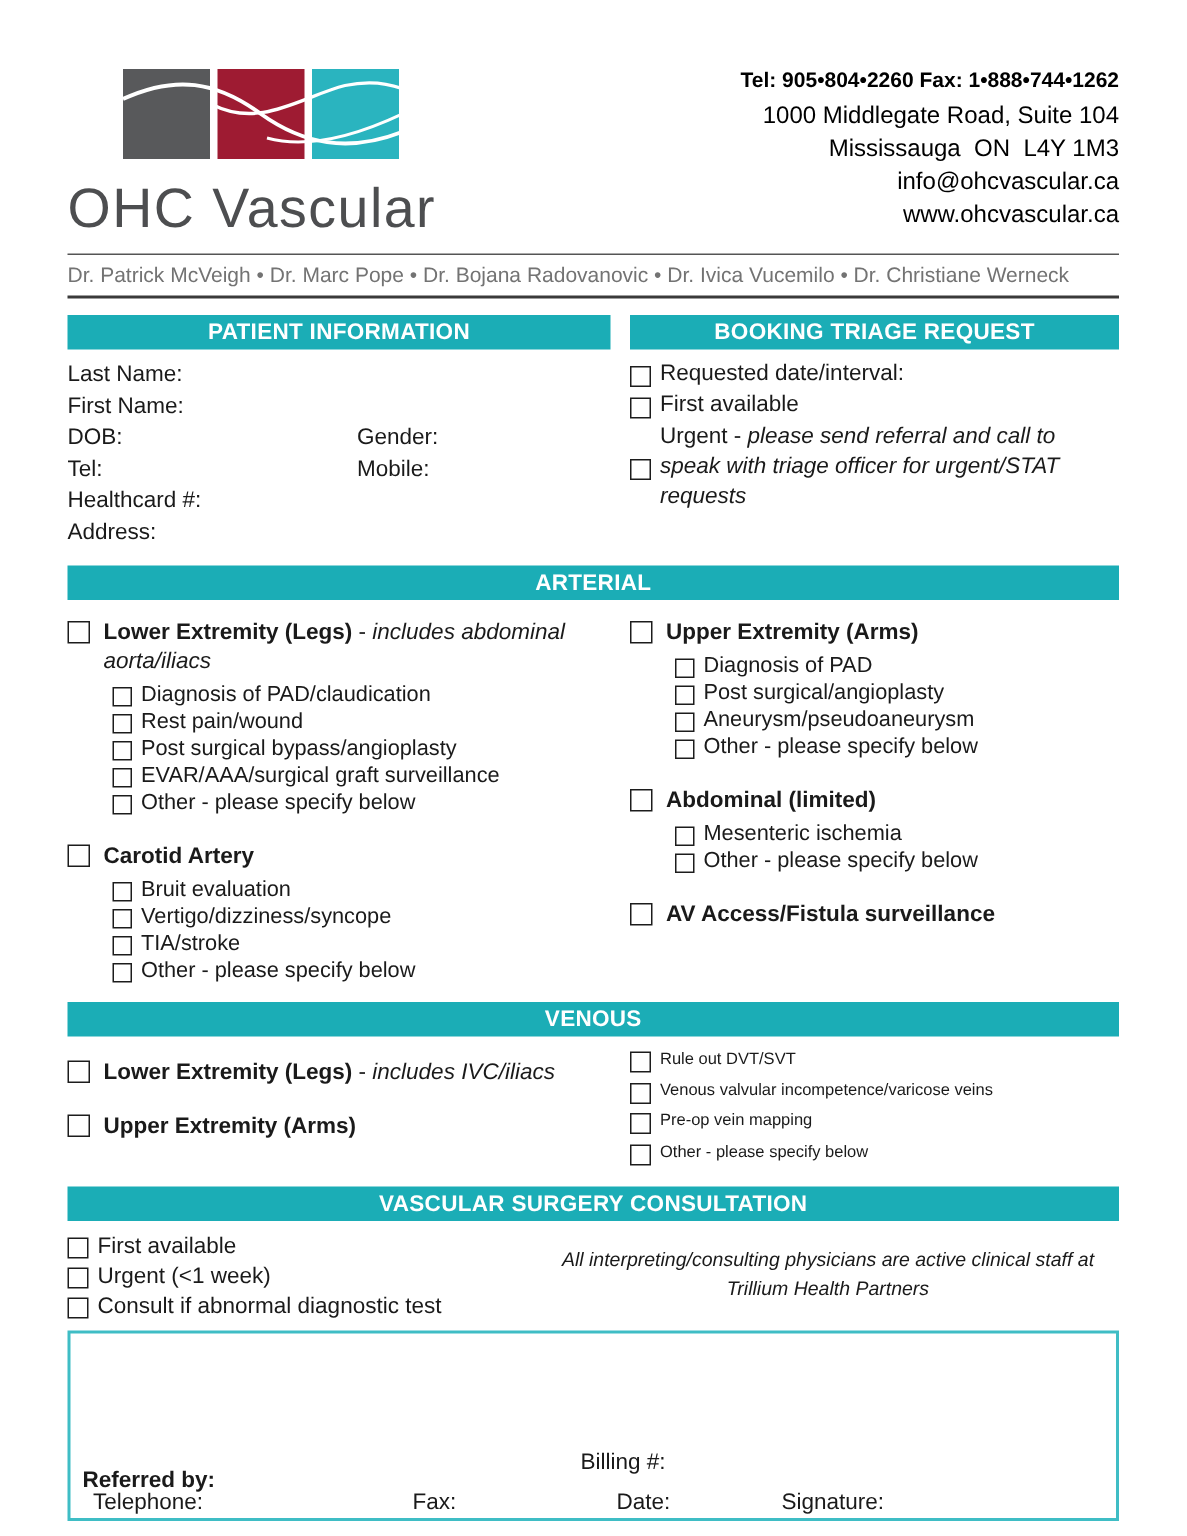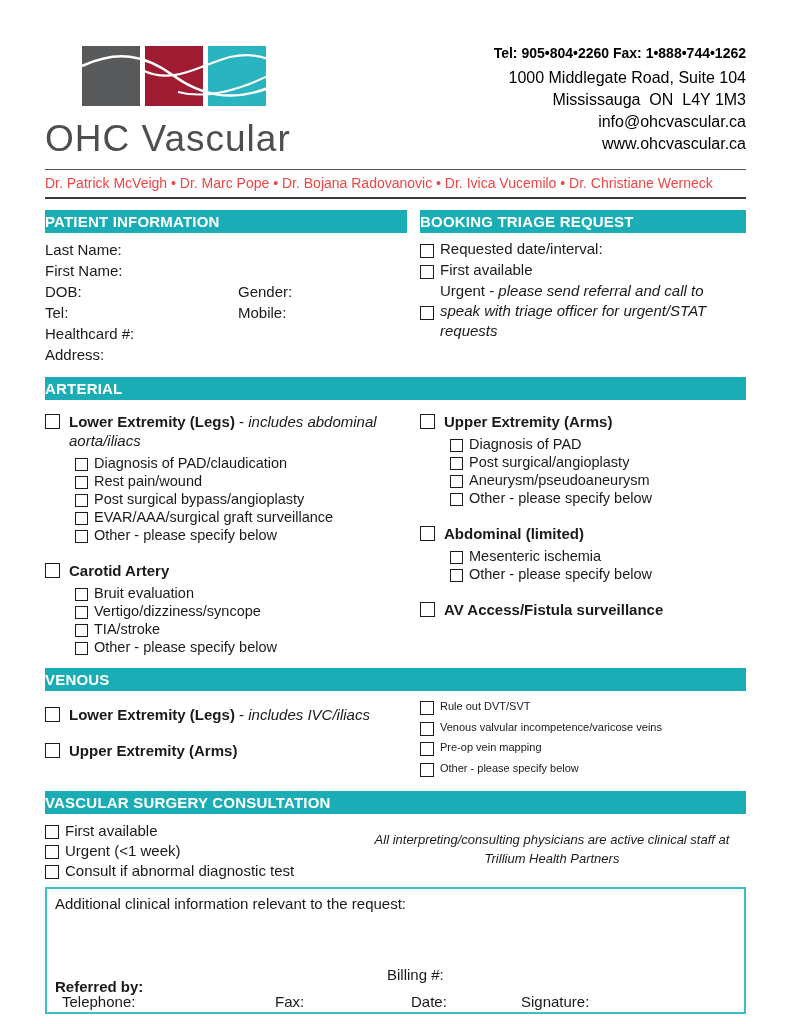--- a/index.html
+++ b/index.html
@@ -16,24 +16,24 @@
   .sq-red{background:#9e1b32;}
   .sq-teal{background:#2ab4bf;}
   .veins{position:absolute;left:0;top:0;}
   .brand-name{font-size:37px;color:#4d4e50;margin-top:12px;letter-spacing:1px;}
   .contact{text-align:right;margin-top:42px;line-height:22px;color:#000;}
   .tel-line{font-weight:bold;font-size:14px;margin-bottom:3px;}
   .addr-line{font-size:16px;}
 
   
   .doctors-band{margin-top:9px;border-top:1px solid #555;border-bottom:2px solid #3a3a3a;
-                padding:5px 0 6px;font-size:14px;color:#ef4444;white-space:nowrap;}
-
-  
-  .bar{background:#1badb6;color:#fff;font-weight:bold;font-size:15px;
+                padding:5px 0 6px;font-size:14px;color:#737373;white-space:nowrap;}
+
+  
+  .bar{background:#1badb6;color:#fff;font-weight:bold;text-align:center;font-size:15px;
        height:23px;line-height:23px;letter-spacing:.2px;}
   .bar.full{margin-top:12px;}
 
   
   .two-col{display:flex;margin-top:11px;}
   .col-left{width:362px;flex:none;}
   .col-right{margin-left:13px;flex:1;min-width:0;}
 
   
   .fields{margin-top:6px;font-size:15px;line-height:21px;}
@@ -296,21 +296,20 @@
           </div>
           <div class="chk-row">
             <span class="cb"></span>
             <span class="chk-text">Consult if abnormal diagnostic test</span>
           </div>
         </div>
       <div class="col-right note">All interpreting/consulting physicians are active clinical staff at Trillium Health Partners</div>
     </div>
 
     <div class="bottom-box">
-      <div class="add-label">Additional clinical information relevant to the request:</div>
       <span class="fb referred">Referred by:</span>
       <span class="fb billing">Billing #:</span>
       <span class="fb tel2">Telephone:</span>
       <span class="fb fax">Fax:</span>
       <span class="fb date">Date:</span>
       <span class="fb sig">Signature:</span>
     </div>
 
   </div>
 </div>

